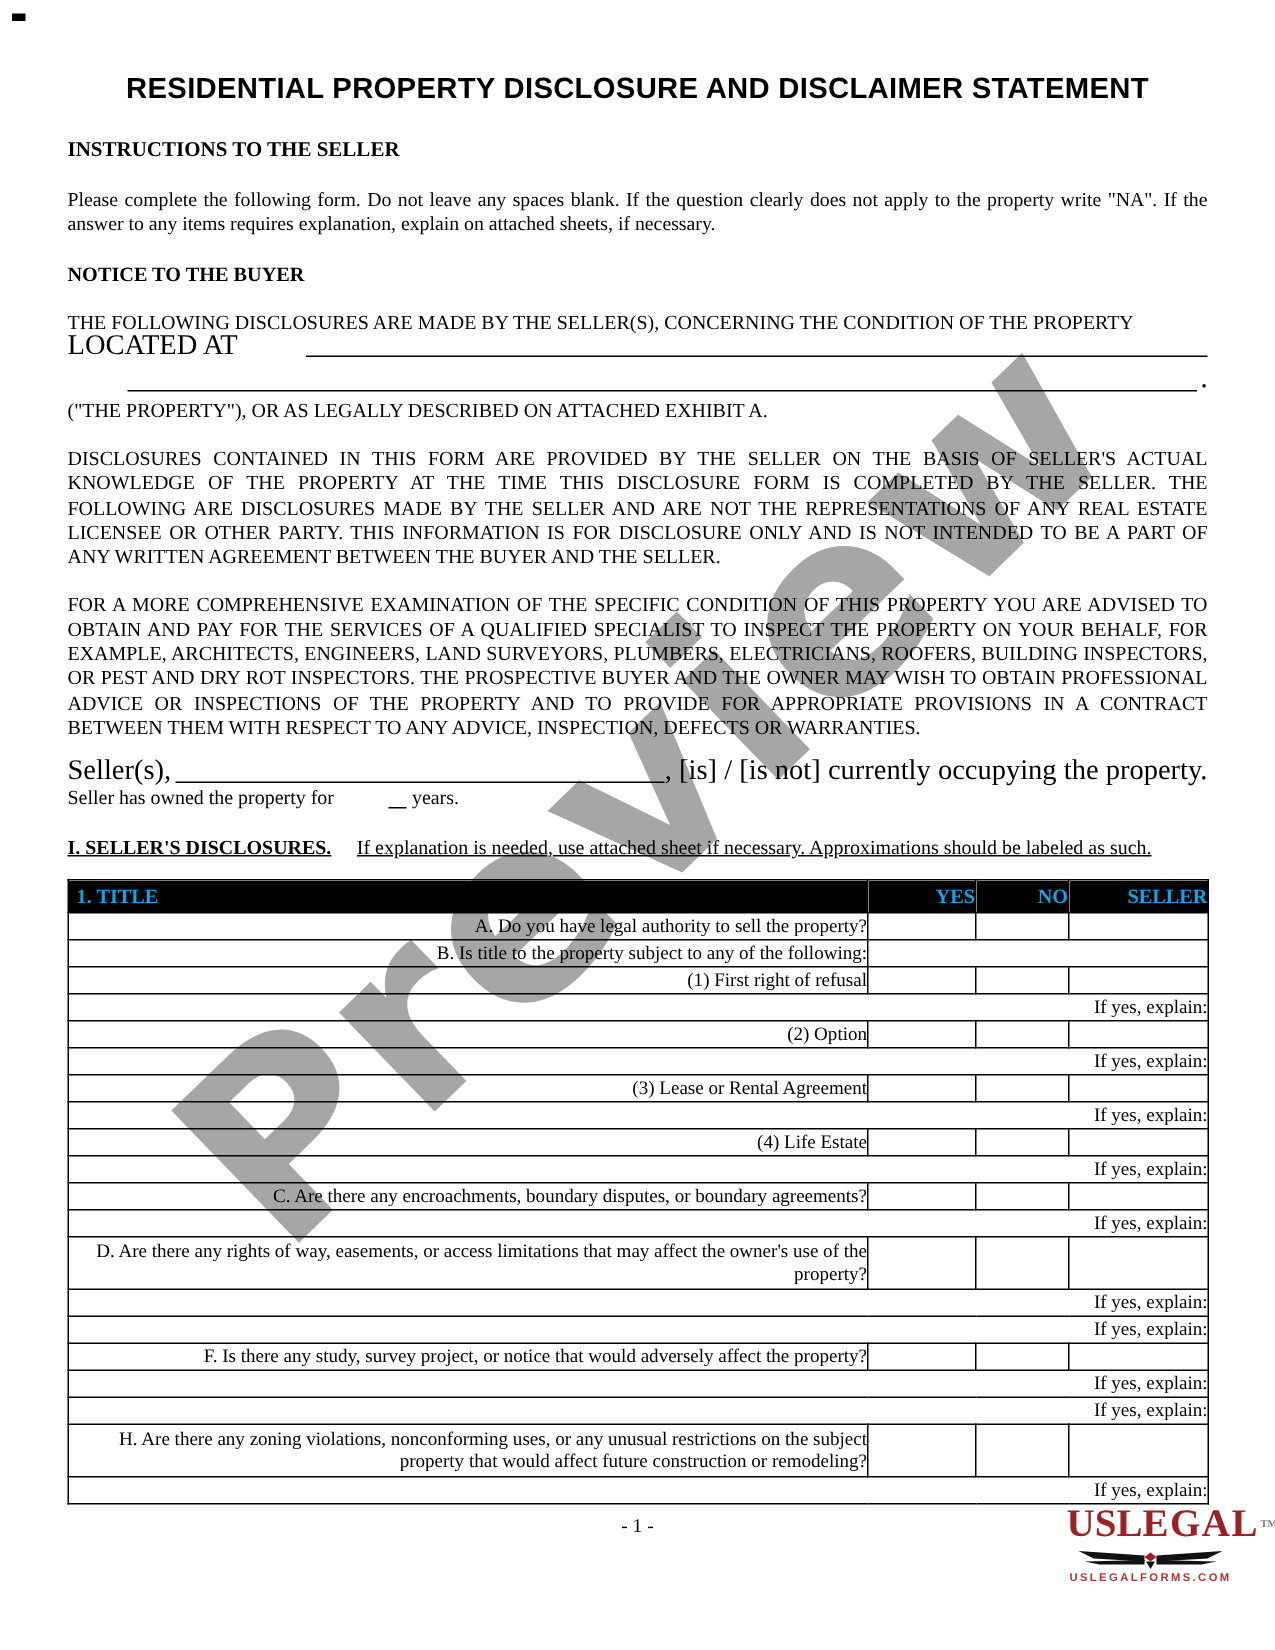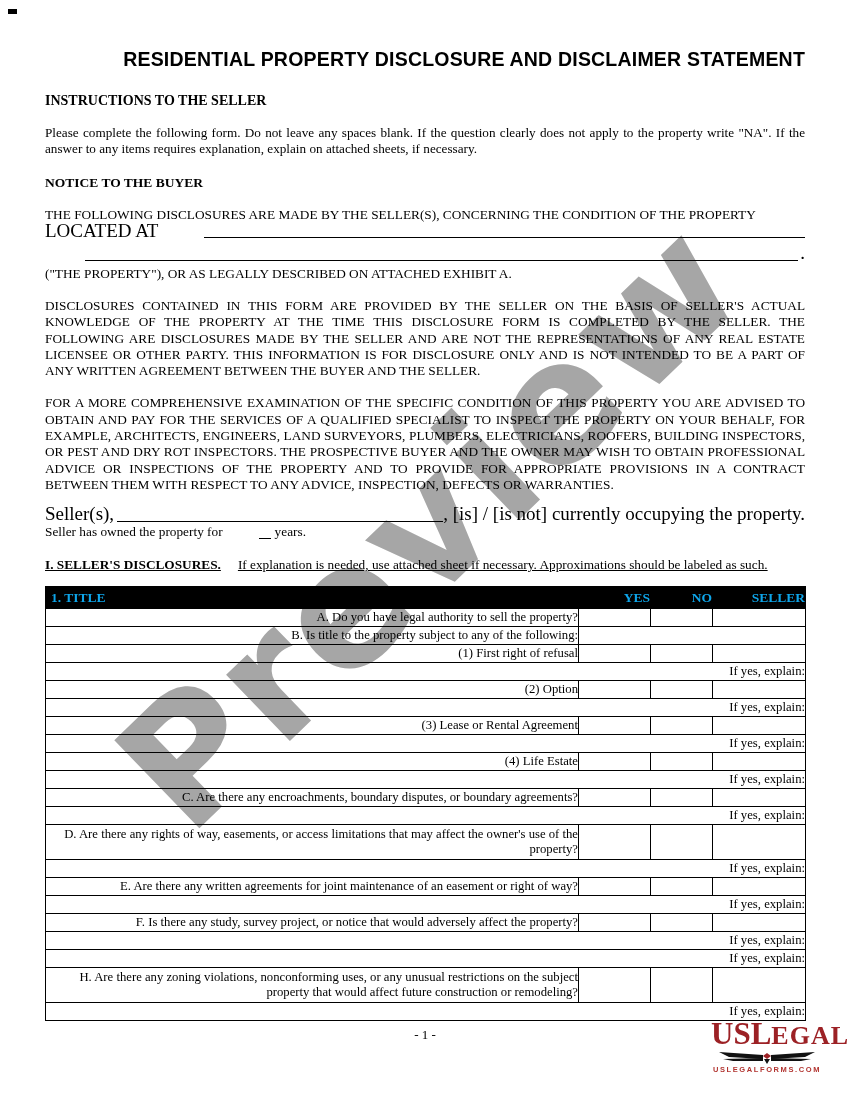--- a/index.html
+++ b/index.html
@@ -32,21 +32,21 @@
     z-index:0;
     white-space:nowrap;
     user-select:none;
   }
   .content{
     position:relative;z-index:1;
     padding:48px 45px 0 45px;
   }
   .doc-title{
     font-family:"Liberation Sans","DejaVu Sans",sans-serif;
-    font-weight:bold;font-size:19.5px;text-align:right;
+    font-weight:bold;font-size:19.5px;text-align:center;
     margin:0 0 22px 0;letter-spacing:0.2px;
   }
   .h-serif{
     font-weight:bold;font-size:14px;text-align:left;margin:0;
   }
   .instructions-body{
     font-size:13.2px;line-height:16.4px;margin:16px 0 0 0;
     text-align:justify;text-align-last:left;
   }
   .notice-heading{margin-top:17px;font-size:13.5px;}
@@ -112,21 +112,21 @@
   .page-number{
     text-align:center;font-size:13px;margin-top:4px;
   }
   .uslegal{
     position:absolute;right:27px;top:-6px;width:112px;text-align:center;
   }
   .uslegal-word{
     font-family:"Liberation Serif",serif;font-weight:bold;
     color:var(--logo-red);line-height:26px;white-space:nowrap;
   }
-  .uslegal-word .big{font-size:31px;}
+  .uslegal-word .big{font-size:26px;}
   .uslegal-word .small{font-size:26px;letter-spacing:1px;}
   .uslegal-word sup{font-size:7px;color:#777;margin-left:1px;vertical-align:super;}
   .uslegal-site{
     font-family:"Liberation Sans",sans-serif;font-weight:bold;
     font-size:7.5px;letter-spacing:1.6px;color:var(--logo-site-red);
     margin-top:1px;white-space:nowrap;
   }
   .eagle{display:block;margin:-1px auto 0 auto;}
 </style>
 </head>
@@ -246,26 +246,20 @@
           <tr class="tall">
             <td class="q hang">D. Are there any rights of way, easements, or access limitations that may affect the owner's use of the property?</td>
             <td class="a"></td>
             <td class="a"></td>
             <td class="a"></td>
           </tr>
           <tr>
             <td class="q indent" colspan="4">If yes, explain:</td>
           </tr>
           <tr>
-            <td class="q">E. Are there any written agreements for joint maintenance of an easement or right of way?</td>
-            <td class="a"></td>
-            <td class="a"></td>
-            <td class="a"></td>
-          </tr>
-          <tr>
             <td class="q indent" colspan="4">If yes, explain:</td>
           </tr>
           <tr>
             <td class="q">F. Is there any study, survey project, or notice that would adversely affect the property?</td>
             <td class="a"></td>
             <td class="a"></td>
             <td class="a"></td>
           </tr>
           <tr>
             <td class="q indent" colspan="4">If yes, explain:</td>

